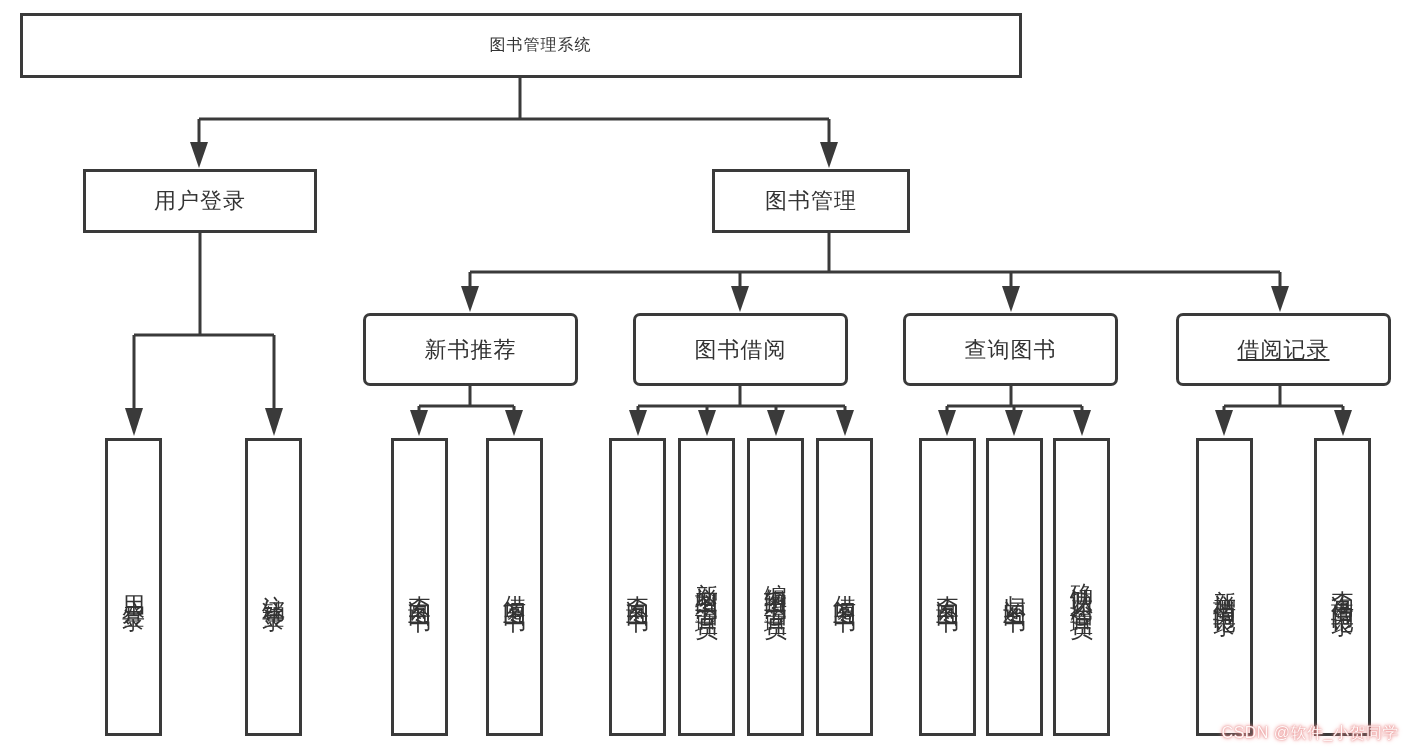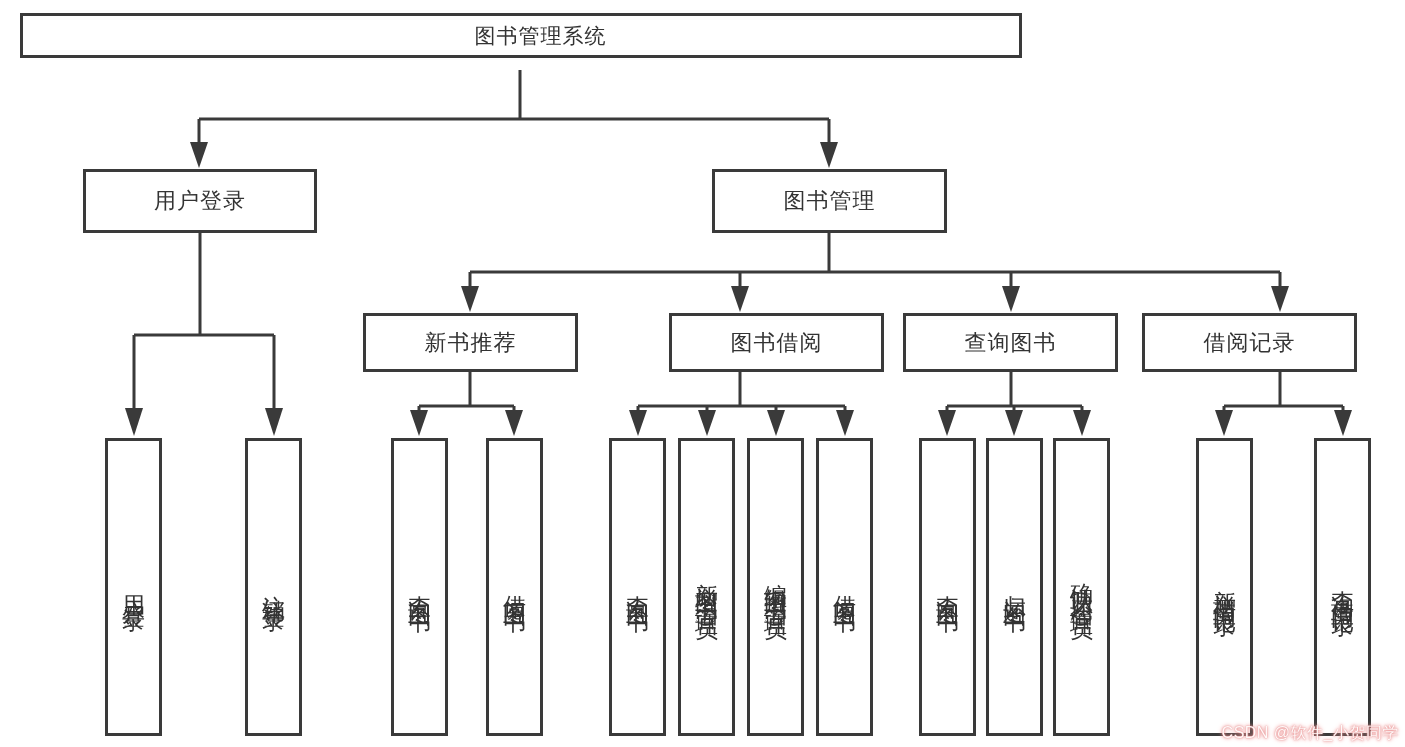--- a/index.html
+++ b/index.html
@@ -28,29 +28,29 @@
     background: #ffffff;
     display: flex;
     align-items: center;
     justify-content: center;
     color: #333333;
     font-size: 22px;
     letter-spacing: 1px;
     white-space: nowrap;
   }
   .node.root {
-    left: 20px; top: 13px; width: 1002px; height: 45px;
-    font-size: 21px;
+    left: 20px; top: 13px; width: 1002px; height: 65px;
+    font-size: 16px;
     padding-left: 39px;
   }
   .node.l2 {
     top: 169px; width: 234px; height: 64px;
   }
   .node.l3 {
-    top: 313px; width: 215px; height: 59px;
+    top: 313px; width: 215px; height: 73px; border-radius: 7px;
   }
   .leaf {
     position: absolute;
     box-sizing: border-box;
     top: 438px;
     width: 57px;
     height: 298px;
     border: 3px solid #3a3a3a;
     background: #ffffff;
     display: flex;
@@ -121,26 +121,26 @@
       <polygon points="1073,410 1091,410 1082,436"></polygon>
 
       <polygon points="1215,410 1233,410 1224,436"></polygon>
       <polygon points="1334,410 1352,410 1343,436"></polygon>
     </g>
   </svg>
 
   <div class="node root">图书管理系统</div>
 
   <div class="node l2" style="left:83px;">用户登录</div>
-  <div class="node l2" style="left:712px; width:235px;">图书管理</div>
+  <div class="node l2" style="left:712px; width:198px;">图书管理</div>
 
   <div class="node l3" style="left:363px;">新书推荐</div>
-  <div class="node l3" style="left:633px;margin-left:36px;">图书借阅</div>
+  <div class="node l3" style="left:633px;">图书借阅</div>
   <div class="node l3" style="left:903px;">查询图书</div>
-  <div class="node l3" style="left:1142px;">借阅记录</div>
+  <div class="node l3" style="left:1176px;text-decoration:underline;">借阅记录</div>
 
   <div class="leaf" style="left:105px;">用户登录</div>
   <div class="leaf" style="left:245px;">注销登录</div>
 
   <div class="leaf" style="left:391px;">查询图书</div>
   <div class="leaf" style="left:486px;">借阅图书</div>
 
   <div class="leaf" style="left:609px;">查询图书</div>
   <div class="leaf" style="left:678px;">新增图书（管理员）</div>
   <div class="leaf" style="left:747px;">编辑图书（管理员）</div>

